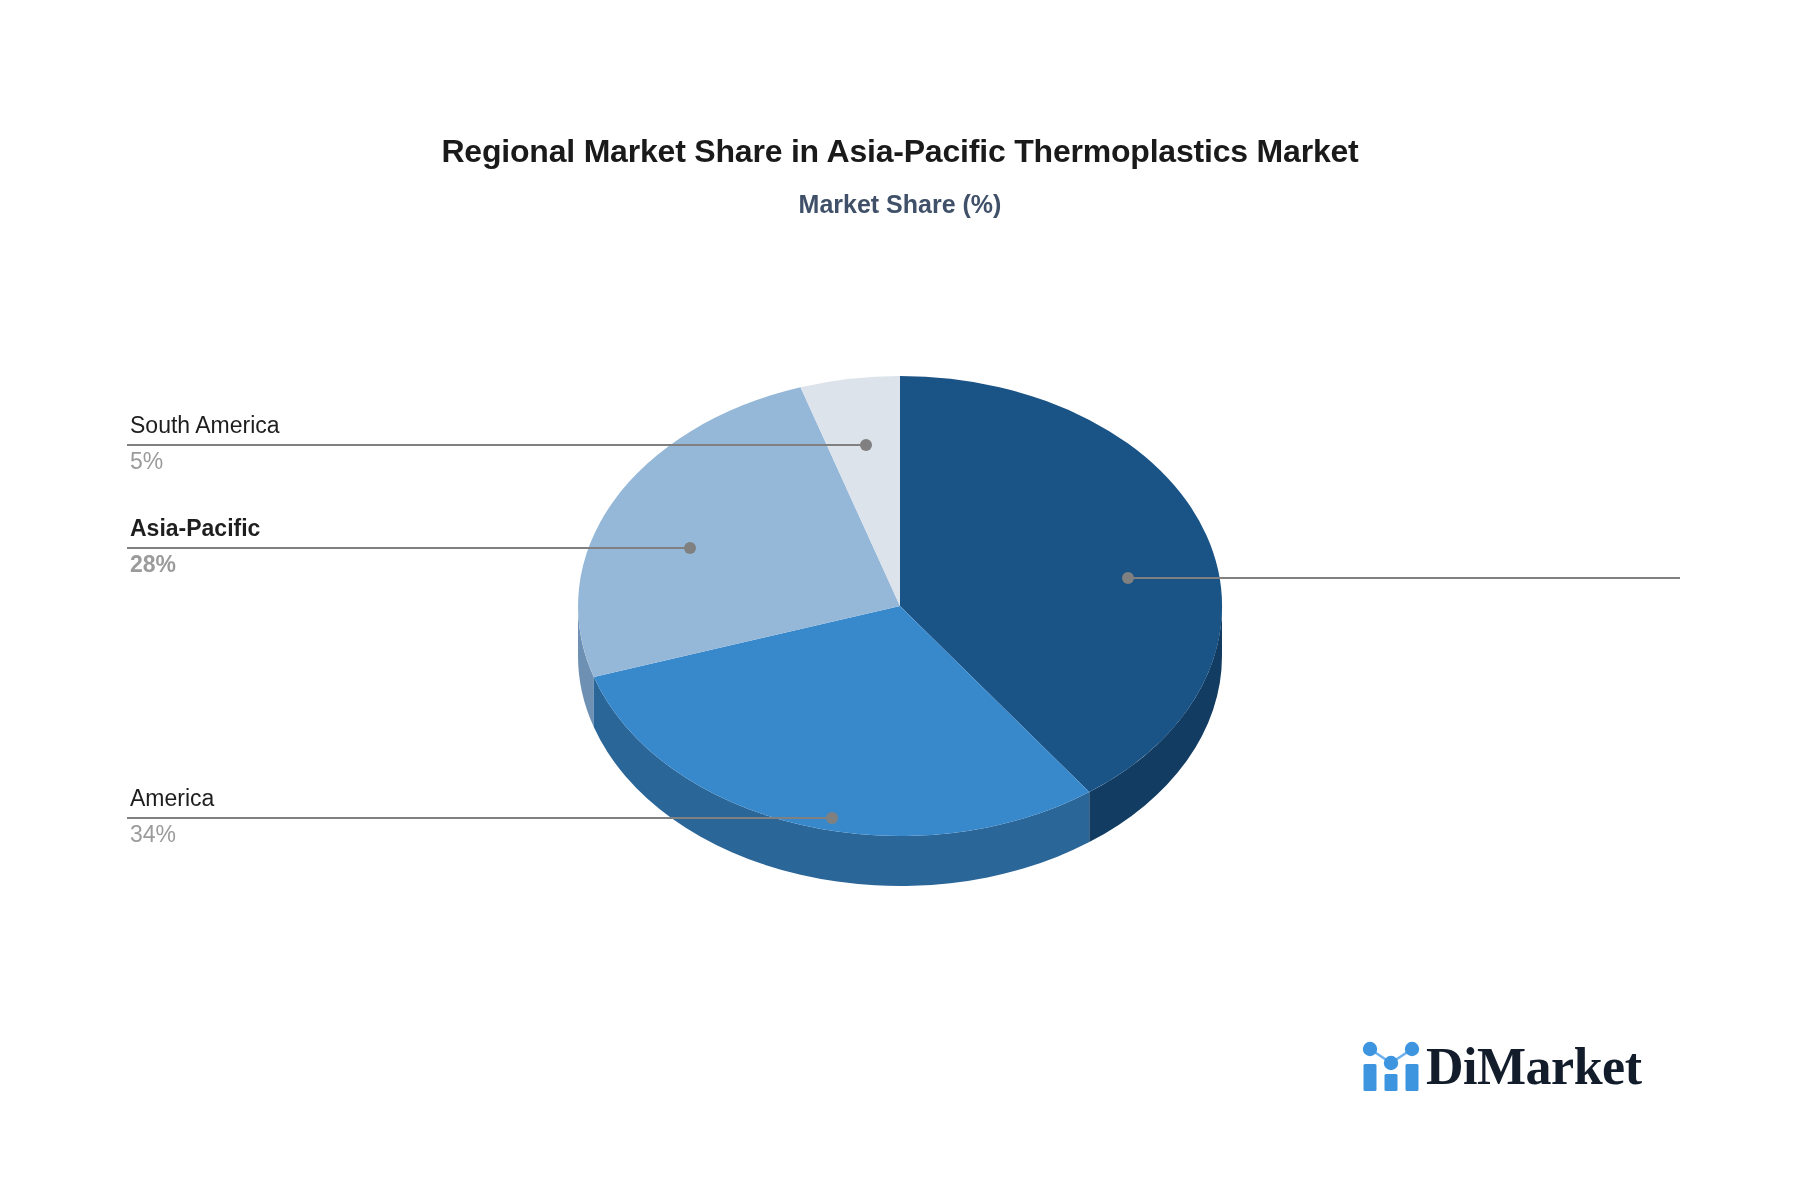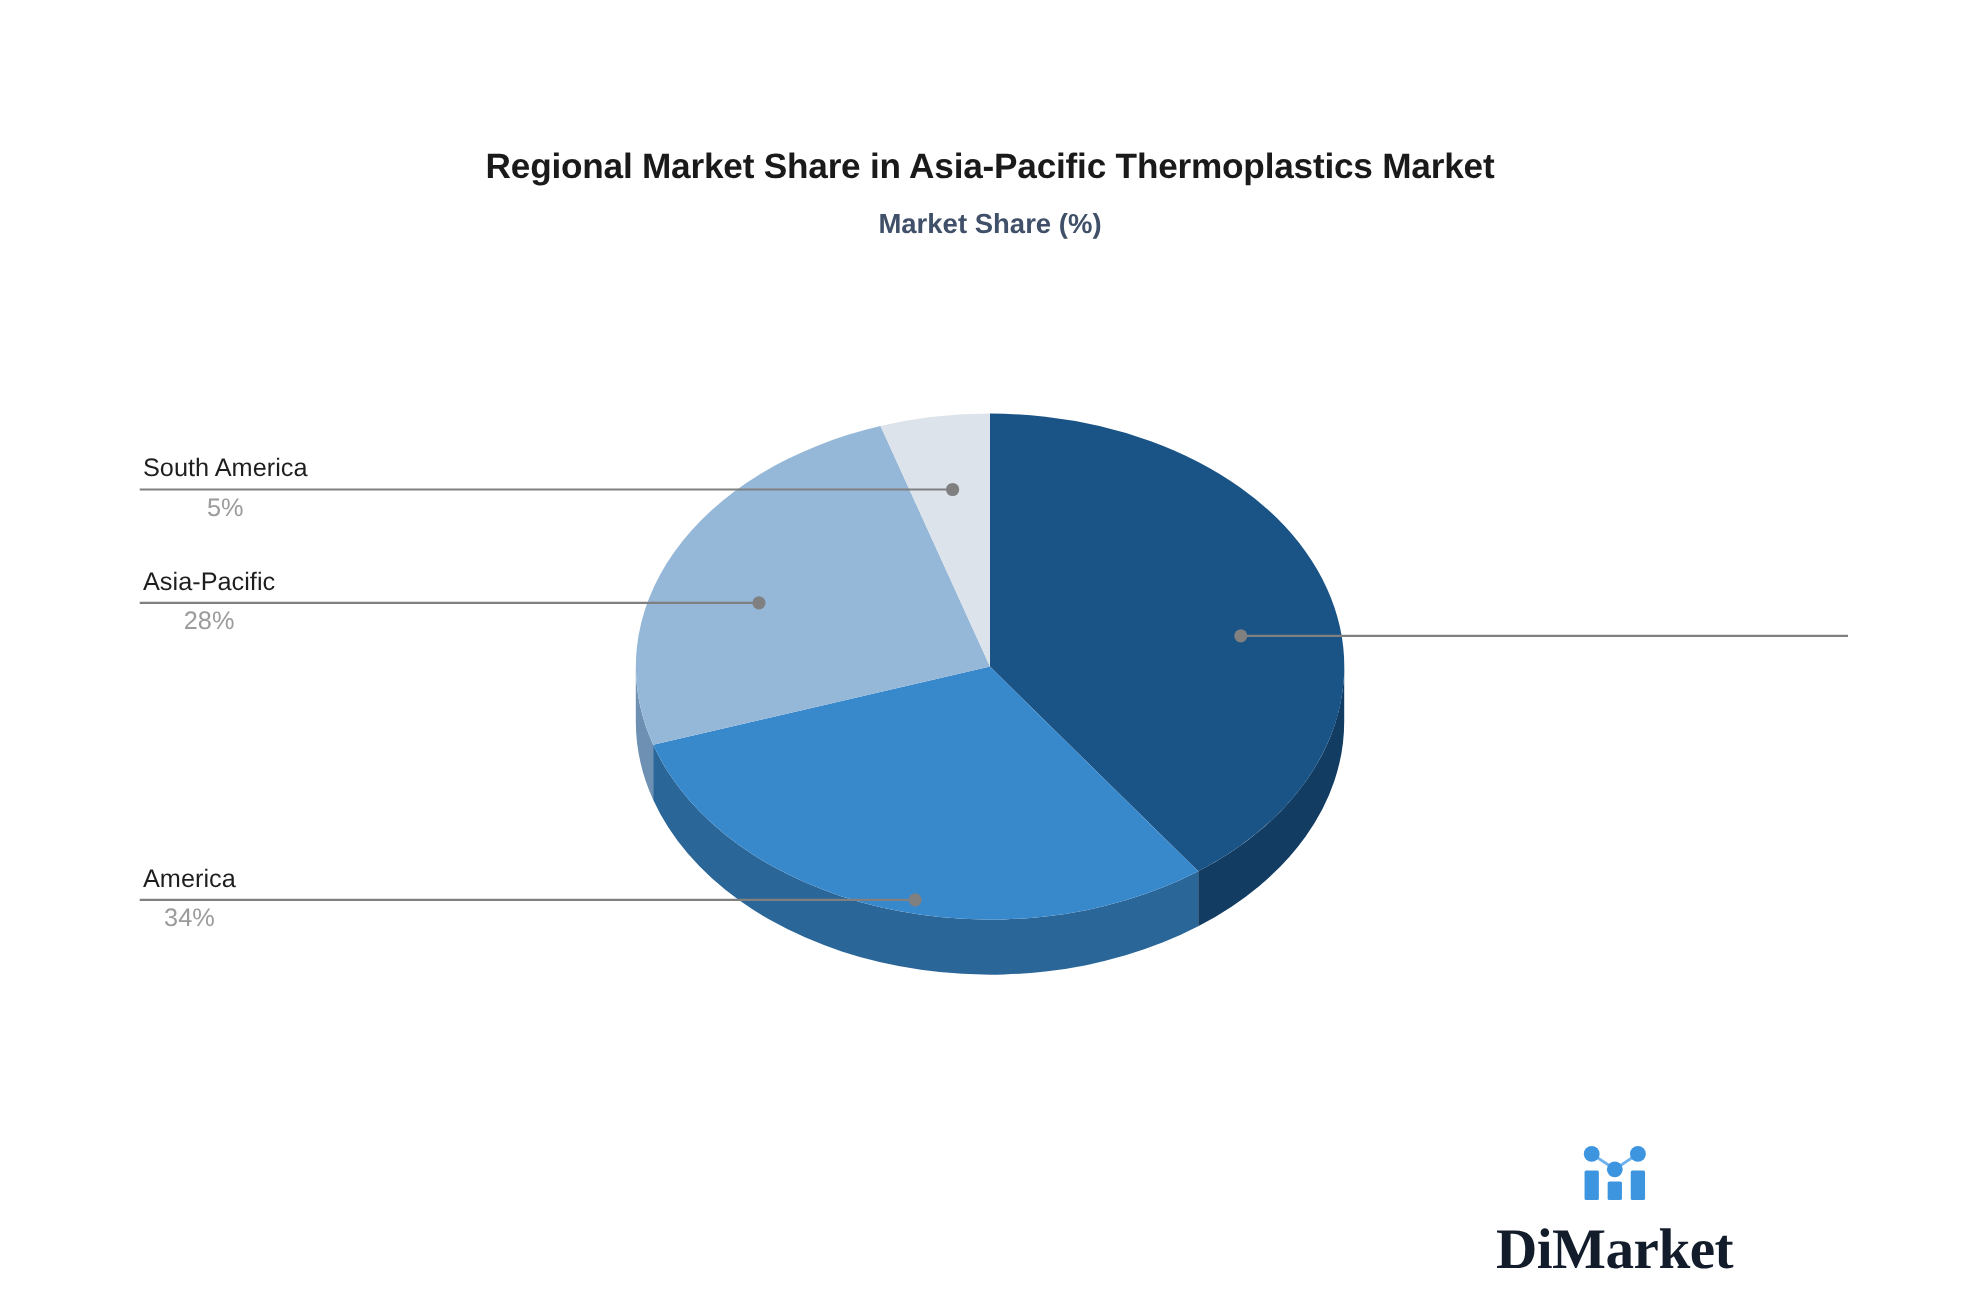--- a/index.html
+++ b/index.html
@@ -60,35 +60,34 @@
     font-size: 23px;
     color: #9b9b9b;
     line-height: 30px;
     display: block;
     margin-top: 6px;
   }
   .callout.right {
     text-align: right;
   }
   .callout.left {
-    text-align: center;
+    text-align: left;
   }
   #callout-south-america { left: 130px; top: 410px; }
-  #callout-asia-pacific  { left: 130px; top: 513px; }
+  #callout-asia-pacific  { left: 130px; top: 513px; font-weight: bold; }
   #callout-europe        { left: 130px; top: 783px; }
   #callout-north-america { right: 20px; top: 545px; }
   
   #brand-logo {
     position: absolute;
     left: 1360px;
     top: 1035px;
     display: flex;
-    align-items: center;
-    gap: 18px;
-    flex-direction: column;
+    align-items: flex-end;
+    gap: 4px;
   }
   #brand-logo .logo-word {
     font-family: "Liberation Serif", serif;
     font-size: 52px;
     font-weight: bold;
     color: #121c2b;
     letter-spacing: -0.5px;
     line-height: 1;
   }
 </style>

